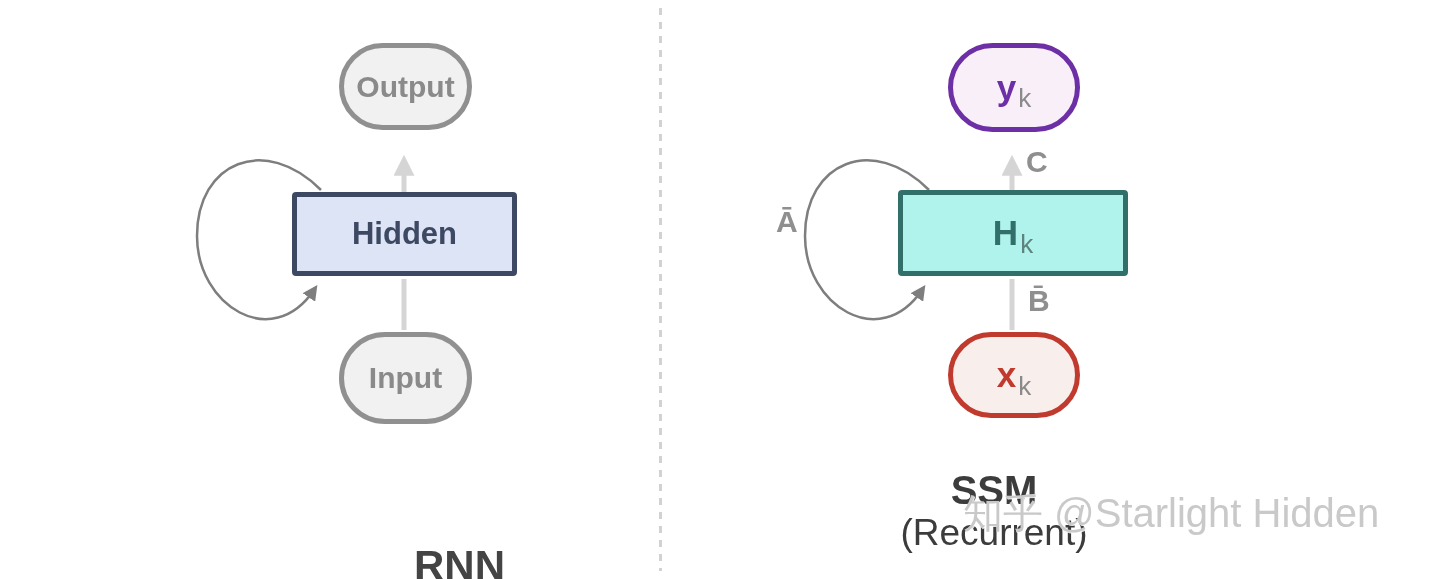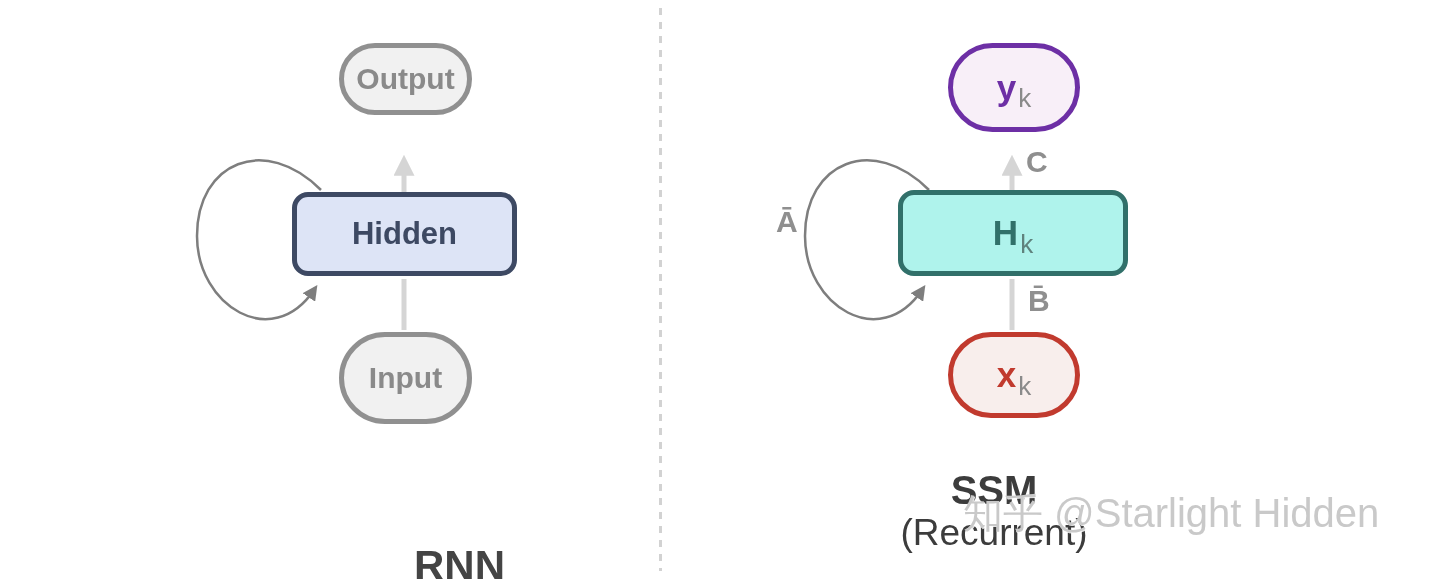--- a/index.html
+++ b/index.html
@@ -13,22 +13,22 @@
   .edges{position:absolute;left:0;top:0;width:1456px;height:579px;pointer-events:none;}
   .divider{
     position:absolute;left:659px;top:8px;width:3px;height:563px;
     background:repeating-linear-gradient(to bottom,#d2d2d2 0 7px,transparent 7px 14px);
   }
   .node{
     position:absolute;display:flex;align-items:center;justify-content:center;
     box-sizing:border-box;font-weight:700;
   }
   .pill{border-radius:48px;}
-  .box{border-radius:16px;}
-  .n-output{left:339px;top:43px;width:133px;height:72px;border:5px solid #909090;background:#f1f1f1;color:#8a8a8a;font-size:30px;}
+  .box{border-radius:4px;}
+  .n-output{left:339px;top:43px;width:133px;height:87px;border:5px solid #909090;background:#f1f1f1;color:#8a8a8a;font-size:30px;}
   .n-hidden{left:292px;top:192px;width:225px;height:84px;border:5px solid #3d4963;background:#dde4f6;color:#3d4963;font-size:31px;}
   .n-input {left:339px;top:332px;width:133px;height:92px;border:5px solid #909090;background:#f1f1f1;color:#8a8a8a;font-size:30px;}
   .n-y{left:948px;top:43px;width:132px;height:89px;border:5px solid #6d2fa5;background:#f8eff8;color:#6d2fa5;font-size:35px;}
   .n-h{left:898px;top:190px;width:230px;height:86px;border:5px solid #31706a;background:#aff3ec;color:#31706a;font-size:35px;}
   .n-x{left:948px;top:332px;width:132px;height:86px;border:5px solid #c13a2e;background:#f8eeec;color:#c13a2e;font-size:35px;}
   .sub{
     font-size:26px;font-weight:400;color:#8a8a8a;
     position:relative;top:11px;margin-left:2px;
   }
   .n-h .sub{color:#5f827d;}

